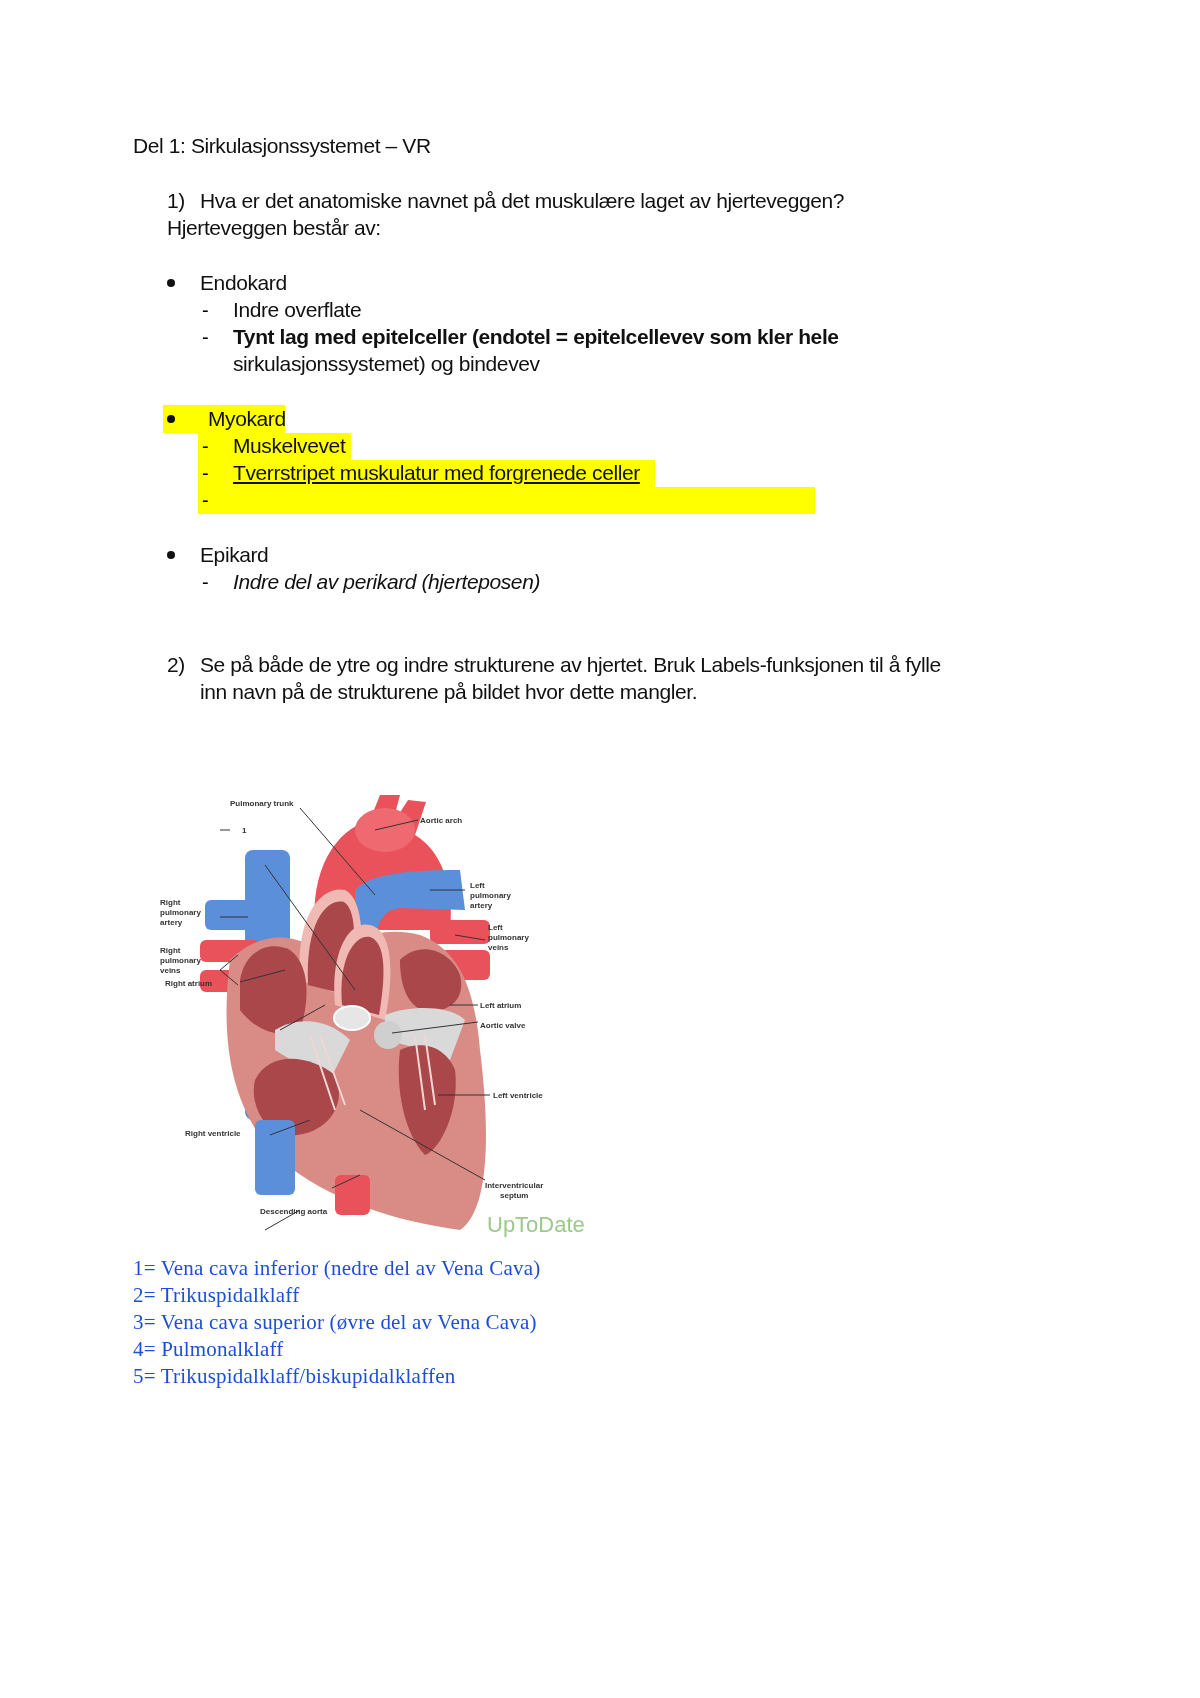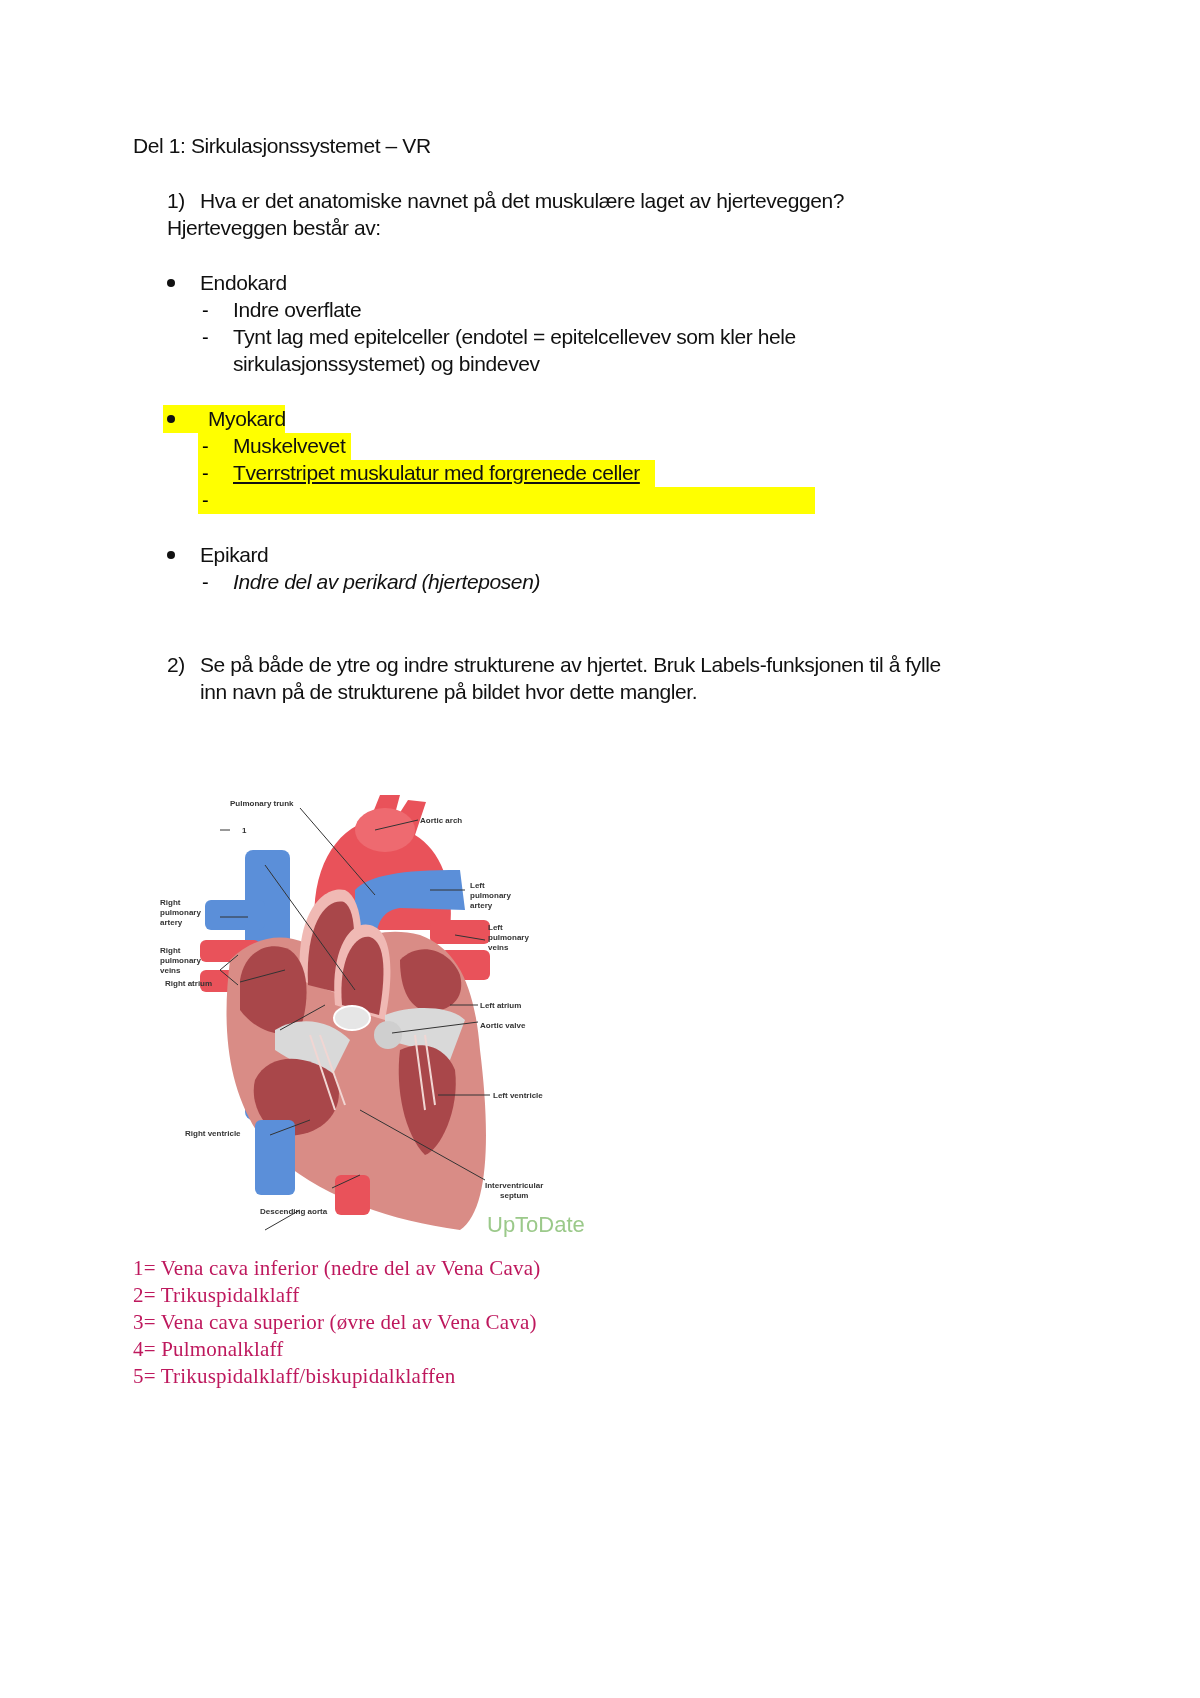--- a/index.html
+++ b/index.html
@@ -2,42 +2,42 @@
 <html><head>
   <meta charset="utf-8">
   <style>
     html, body { margin: 0; padding: 0; background: #ffffff; }
     body { width: 1200px; height: 1698px; position: relative; overflow: hidden; font-family: "Liberation Sans", sans-serif; color: #000; }
     .page { position: absolute; left: 0; top: 0; width: 1200px; height: 1698px; }
     .txt { position: absolute; font-family: "Liberation Sans Narrow", "Liberation Sans", sans-serif; font-size: 21px; line-height: 28px; letter-spacing: -0.4px; white-space: nowrap; color: #111; }
     .hl { background: #ffff00; }
     .bullet { position: absolute; width: 8px; height: 8px; border-radius: 50%; background: #111; }
     .dash { position: absolute; font-family: "Liberation Sans", sans-serif; font-size: 20px; line-height: 28px; }
-    .serif { position: absolute; font-family: "Liberation Serif", serif; font-size: 21px; line-height: 27px; white-space: nowrap; color: #be185d; letter-spacing: 0.2px; }
+    .serif { position: absolute; font-family: "Liberation Serif", serif; font-size: 21px; line-height: 27px; white-space: nowrap; color: #1d4ed8; letter-spacing: 0.2px; }
     .figure { position: absolute; left: 160px; top: 790px; width: 480px; height: 455px; }
     .lbl { font-family: "Liberation Sans", sans-serif; font-size: 8px; font-weight: bold; fill: #333; }
     .uptodate { font-family: "Liberation Sans", sans-serif; font-size: 22px; fill: #9bc98a; }
   </style>
 </head>
 <body>
 
 <div class="page">
 
   <div class="txt" style="left:133px; top:132px;">Del 1: Sirkulasjonssystemet – VR</div>
 
   <div class="txt" style="left:167px; top:187px;">1)</div>
   <div class="txt" style="left:200px; top:187px;">Hva er det anatomiske navnet på det muskulære laget av hjerteveggen?</div>
   <div class="txt" style="left:167px; top:214px;">Hjerteveggen består av:</div>
 
   <div class="bullet" style="left:167px; top:279px;"></div>
   <div class="txt" style="left:200px; top:269px;">Endokard</div>
   <div class="dash" style="left:202px; top:296px;">-</div>
   <div class="txt" style="left:233px; top:296px;">Indre overflate</div>
   <div class="dash" style="left:202px; top:323px;">-</div>
-  <div class="txt" style="left:233px; top:323px;">Tynt lag med epitelceller (endotel = epitelcellevev som kler hele</div>
+  <div class="txt" style="left:233px; top:323px;font-weight:bold;">Tynt lag med epitelceller (endotel = epitelcellevev som kler hele</div>
   <div class="txt" style="left:233px; top:350px;">sirkulasjonssystemet) og bindevev</div>
 
   <div class="hl" style="position:absolute; left:163px; top:405px; width:122px; height:28px;"></div>
   <div class="bullet" style="left:167px; top:415px;"></div>
   <div class="txt" style="left:200px; top:405px;margin-left:8px;">Myokard</div>
 
   <div class="hl" style="position:absolute; left:198px; top:433px; width:153px; height:27px;"></div>
   <div class="dash" style="left:202px; top:432px;">-</div>
   <div class="txt" style="left:233px; top:432px;">Muskelvevet</div>
 

